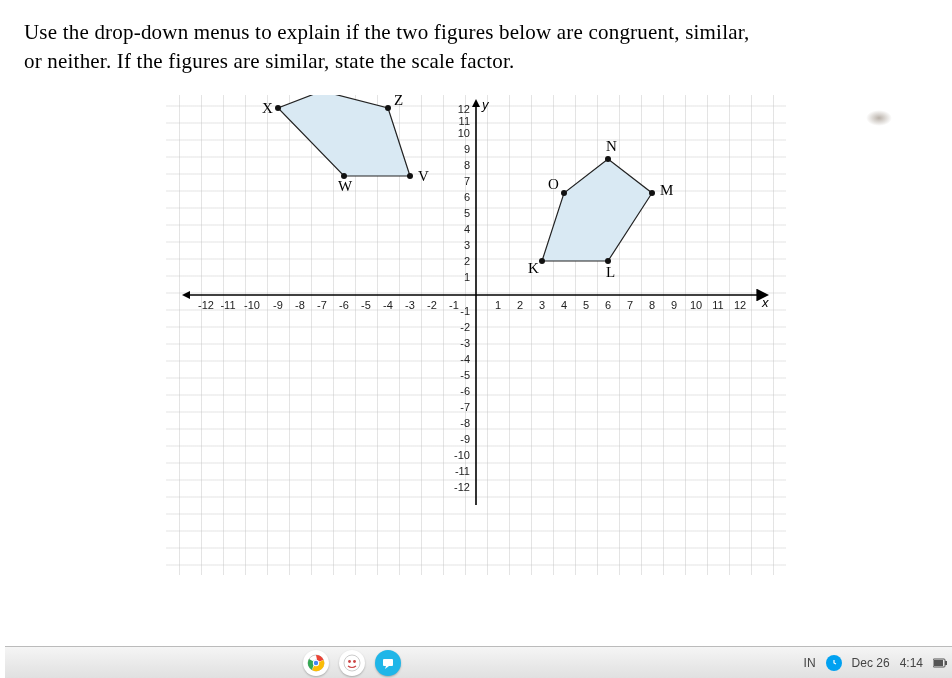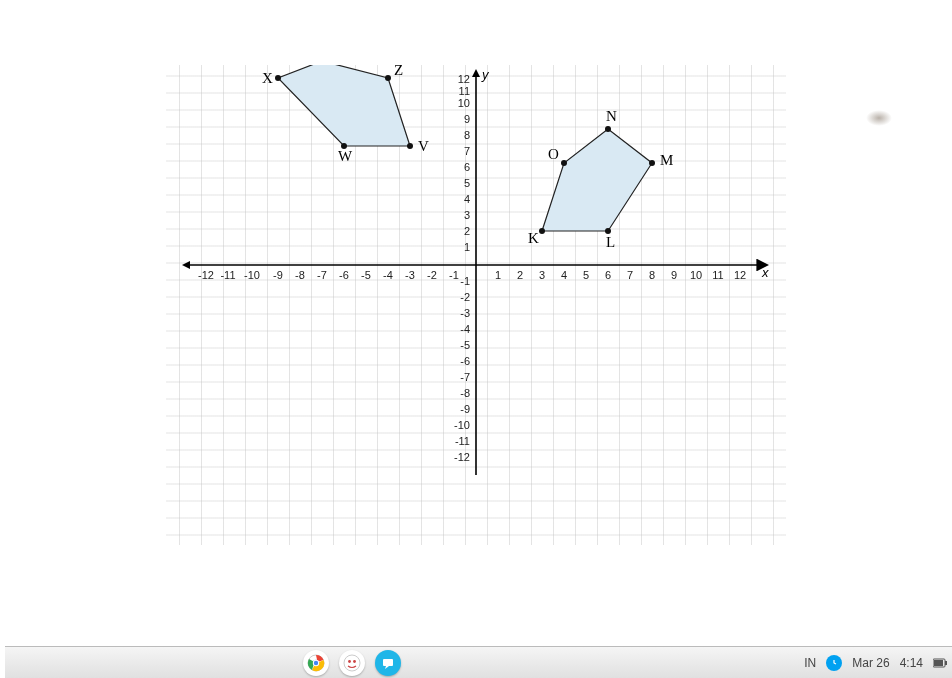--- a/index.html
+++ b/index.html
@@ -99,21 +99,22 @@
       width:26px; height:16px;
       background: radial-gradient(rgba(80,60,40,.4), transparent 70%);
       border-radius:50%;
     }
   </style>
 </head>
 <body>
 
 <div class="page">
   <div class="question">
-    <br>
+    <span>Use the drop-down menus to explain if the two figures below are congruent, similar,</span><br>
+    <span>or neither. If the figures are similar, state the scale factor.</span>
   </div>
 
   <div class="graph-area">
     <svg class="grid" viewBox="0 0 620 480">
 
       <defs>
         <marker id="arrowR" markerWidth="8" markerHeight="8" refX="6" refY="4" orient="auto">
           <path d="M0,0 L8,4 L0,8 Z" fill="#000"></path>
         </marker>
         <marker id="arrowU" markerWidth="8" markerHeight="8" refX="4" refY="2" orient="auto">
@@ -247,21 +248,21 @@
         </svg>
     </div>
   </div>
   <div class="taskbar-right">
     <span>IN</span>
     <div class="status-circle">
       <svg width="10" height="10" viewBox="0 0 10 10">
           <path d="M5 2 L5 5 L7 6" stroke="#fff" stroke-width="1.2" fill="none"></path>
         </svg>
     </div>
-    <span>Mar 26</span>
+    <span>Dec 26</span>
     <span>4:14</span>
     <span class="batt">
       <svg width="16" height="10" viewBox="0 0 16 10">
           <rect x="0" y="1" width="12" height="8" rx="1" fill="none" stroke="#555"></rect>
           <rect x="1" y="2" width="9" height="6" fill="#555"></rect>
           <rect x="12" y="3" width="2" height="4" fill="#555"></rect>
         </svg>
     </span>
   </div>
 </div>

